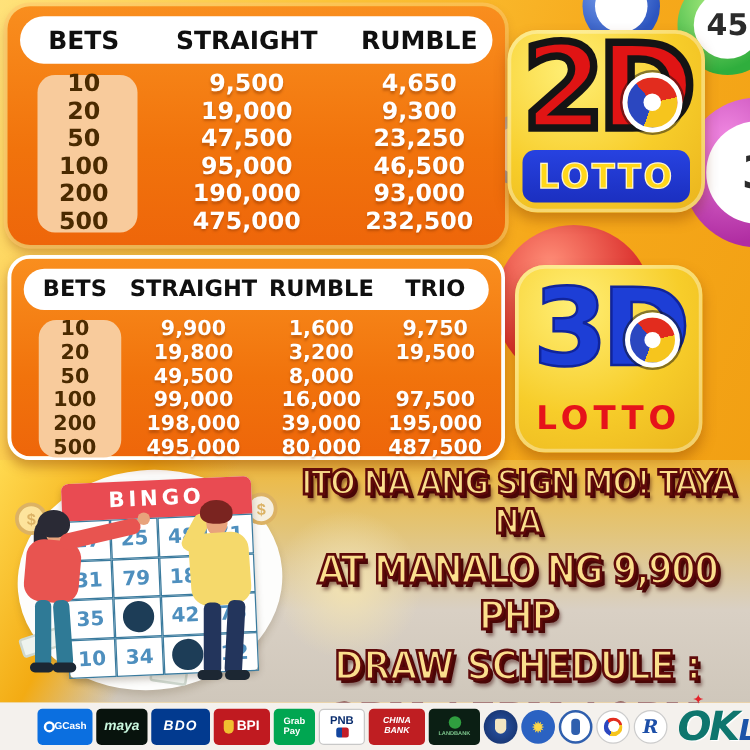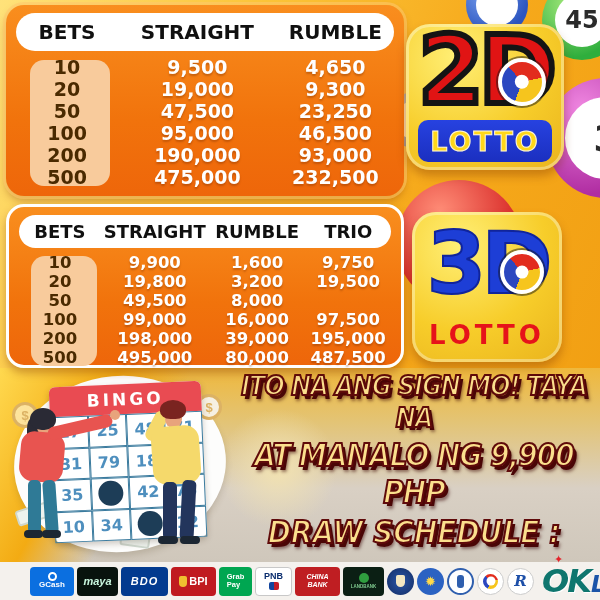--- a/index.html
+++ b/index.html
@@ -120,35 +120,35 @@
   .pr-hair{ left:160px; top:32px; width:26px; height:19px; background:#7a2420; border-radius:50% 50% 40% 40%; }
   .pr-head{ left:165px; top:40px; width:17px; height:20px; background:#e8a37c; border-radius:45%; }
   .pr-armup{ left:150px; top:42px; width:13px; height:32px; background:#f5d96b; border-radius:6px; transform:rotate(28deg); }
   .pr-torso{ left:152px; top:58px; width:48px; height:58px; background:#f5d96b; border-radius:14px; transform:rotate(-4deg); }
   .pr-leg1{ left:163px; top:114px; width:14px; height:58px; background:#23355c; border-radius:5px; }
   .pr-leg2{ left:181px; top:112px; width:14px; height:60px; background:#23355c; border-radius:5px; transform:rotate(3deg); }
   .pr-shoe1{ left:158px; top:168px; width:20px; height:8px; background:#1c2733; border-radius:4px; }
   .pr-shoe2{ left:180px; top:168px; width:20px; height:8px; background:#1c2733; border-radius:4px; }
 
   
-  .promo{ position:absolute; left:230px; top:2px; width:368px; text-align:center;font-style:italic; }
+  .promo{ position:absolute; left:230px; top:2px; width:368px; text-align:center; }
   .gold{ font-family:"DejaVu Sans",sans-serif; font-weight:bold; color:#fbdf8d;
     -webkit-text-stroke:2px #5f0a0a; text-shadow:3px 3px 0 #4a0606, 4px 5px 3px rgba(60,8,8,.5);
     transform:scale(1,1.12); display:block; }
   .line1{ font-size:24px; letter-spacing:-1px; margin-top:4px; }
   .line2{ font-size:28px; letter-spacing:-1px; margin-top:11px; }
   .line3{ font-size:28px; letter-spacing:0px; margin-top:9px; }
   .line4{ font-size:30px; letter-spacing:1px; margin-top:10px; }
 
   
   .paybar{ position:absolute; left:0; bottom:0; width:600px; height:38px; background:#f4f1ed;
     z-index:7; display:flex; align-items:center; gap:3px; padding-left:30px; }
   .pay{ height:29px; border-radius:4px; display:flex; align-items:center; justify-content:center;
     color:#fff; font-weight:bold; flex:0 0 auto; overflow:hidden; }
-  .gcash{ width:44px; background:#0b6fe0; font-size:8px; flex-direction:column; line-height:1.1; }
+  .gcash{ width:44px; background:#0b6fe0; font-size:8px; line-height:1.1; }
   .gdot{ width:9px; height:9px; border:2px solid #fff; border-radius:50%; }
   .maya{ width:41px; background:#08130d; color:#c9f7de; font-style:italic; font-size:11px; }
   .bdo{ width:47px; background:#023a8f; font-size:11px; letter-spacing:1px; font-style:italic; }
   .bpi{ width:45px; background:#c01a20; font-size:11px; gap:2px; }
   .bshield{ width:8px; height:11px; background:#f0c030; border-radius:2px 2px 4px 4px; }
   .grab{ width:33px; background:#00a651; font-size:7.5px; line-height:1.05; white-space:pre-line; text-align:left; }
   .pnb{ width:37px; background:#fff; border:1px solid #c8c8c8; color:#0a2d6e; font-size:9px;
     flex-direction:column; line-height:1; gap:1px; }
   .pnbem{ width:10px; height:8px; background:linear-gradient(90deg,#12459e 50%,#c21d28 50%); border-radius:2px; }
   .china{ width:45px; background:#bf1e22; font-size:7px; font-style:italic; line-height:1.1; white-space:pre-line; text-align:center; }

